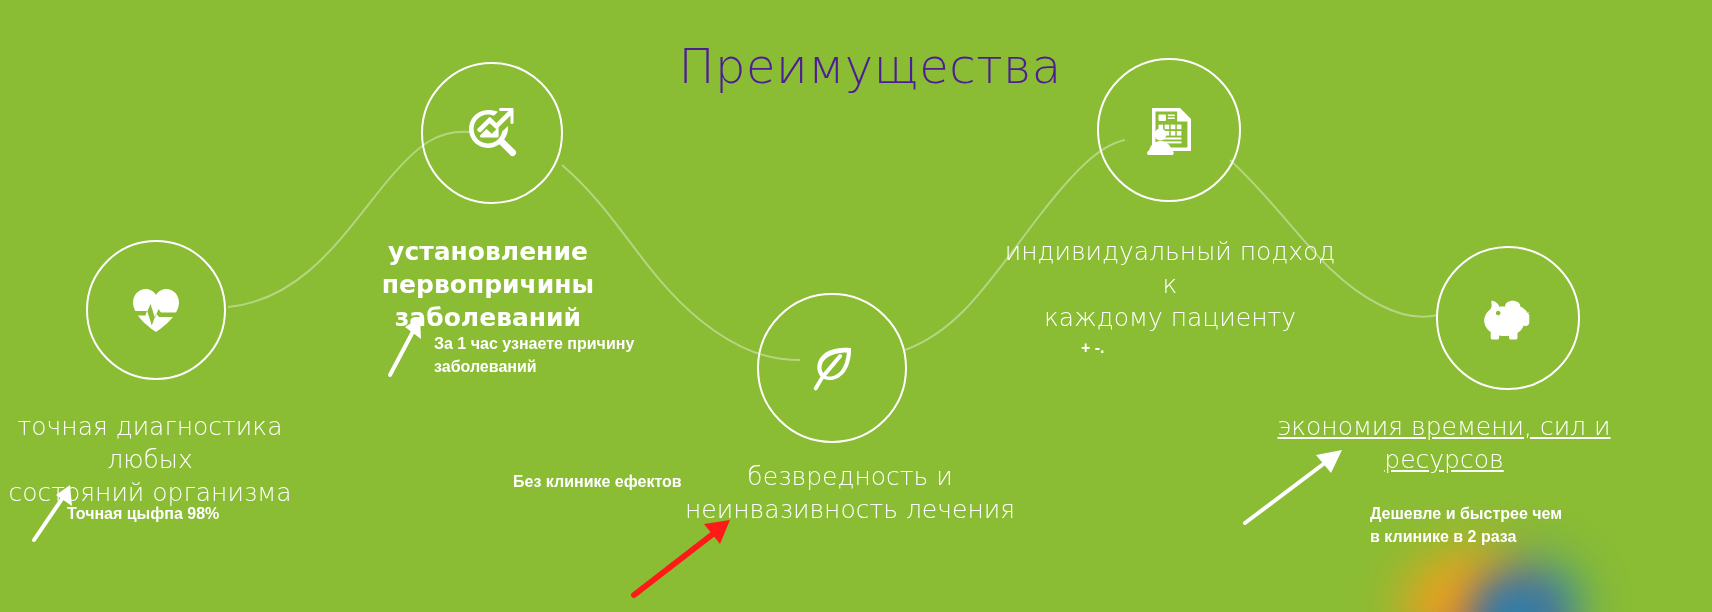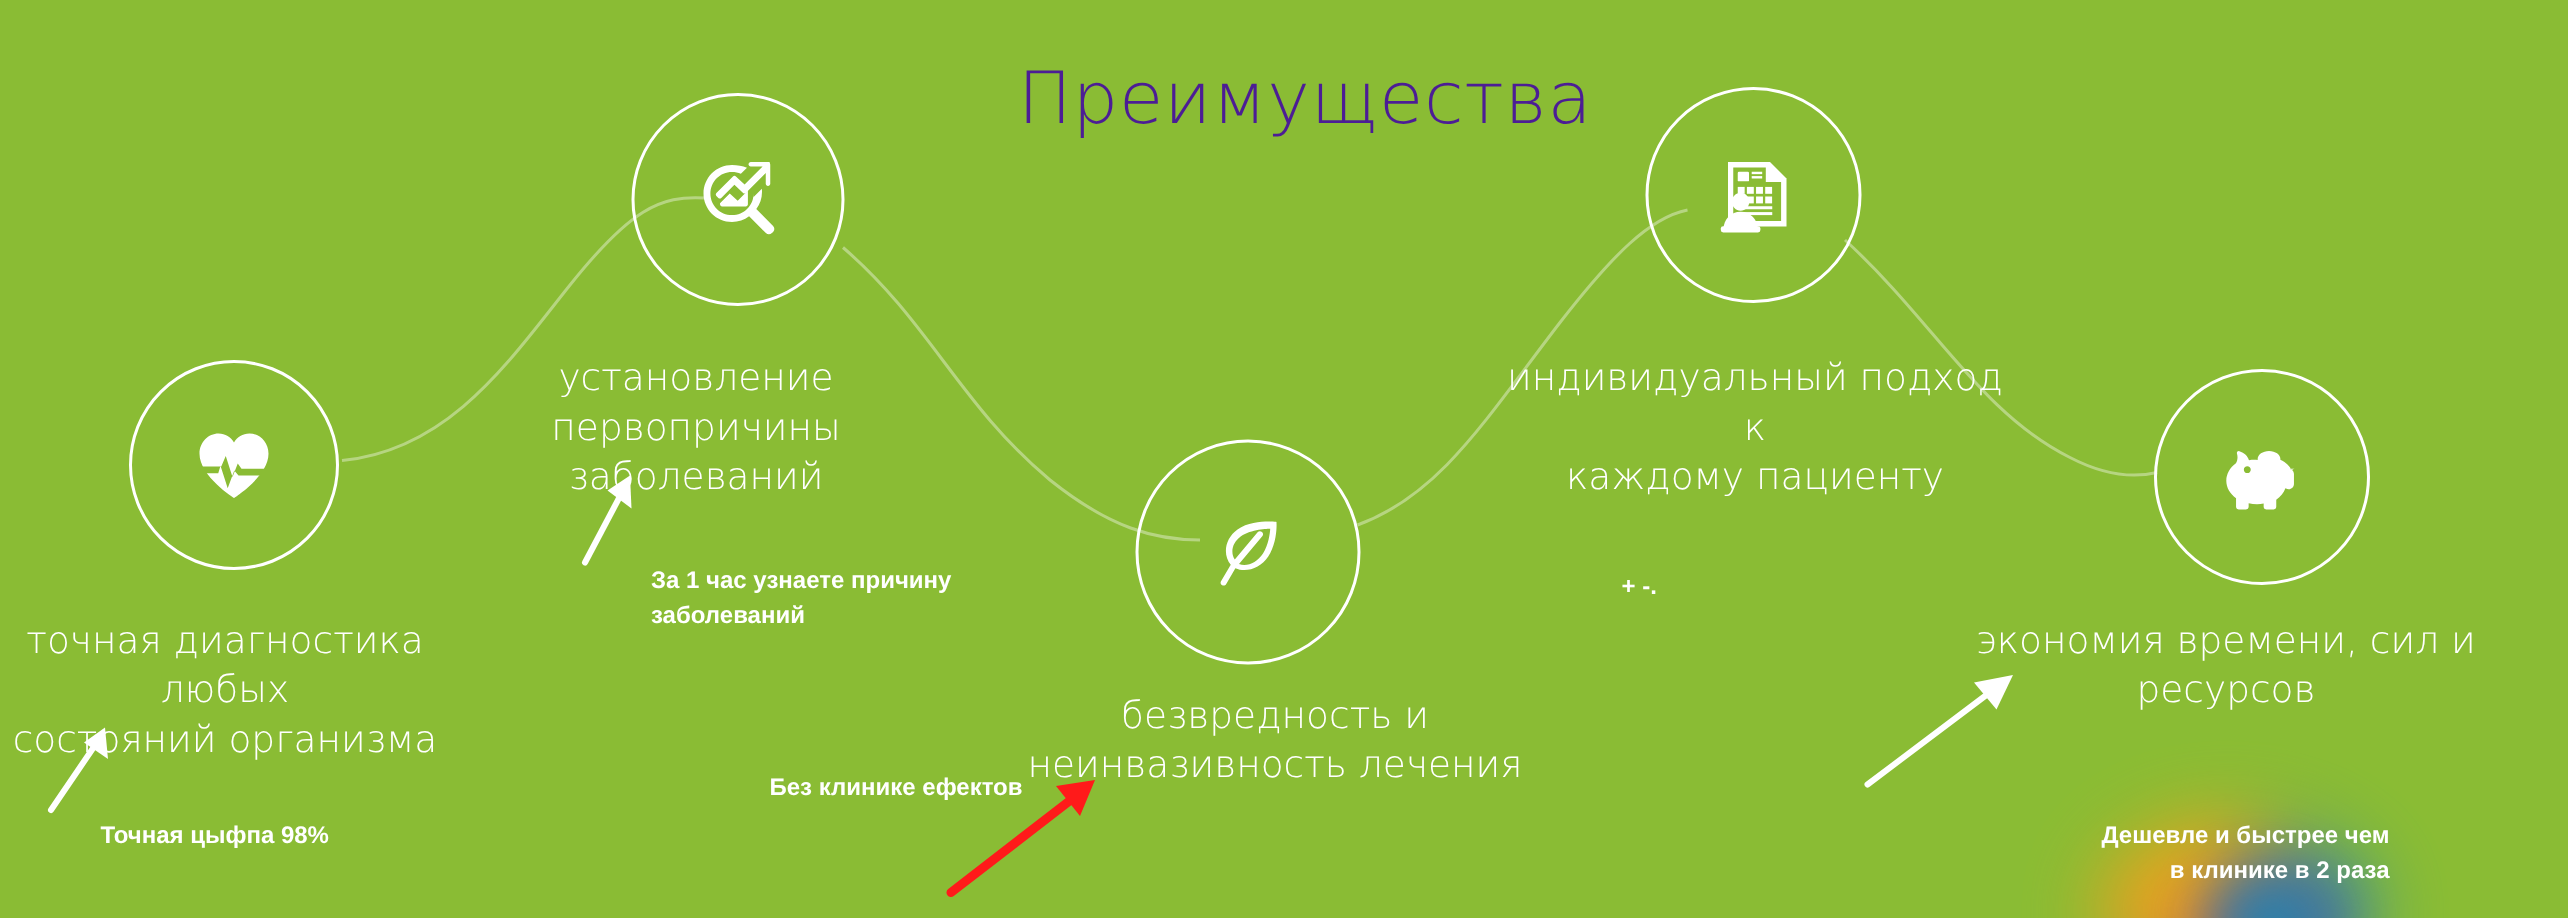--- a/index.html
+++ b/index.html
@@ -81,21 +81,20 @@
 
   
   .note{
     position:absolute;
     color:#ffffff;
     font-size:16px;
     font-weight:bold;
     line-height:1.45;
     font-family:"Liberation Sans",sans-serif;
     white-space:pre-line;
-    margin-top:44px;
   }
 
   
   svg.arrows{
     position:absolute;left:0;top:0;width:1712px;height:612px;
     pointer-events:none;
   }
 </style>
 </head>
 <body>
@@ -170,42 +169,42 @@
     <span>
       <svg width="52" height="44" viewBox="0 0 52 44" aria-hidden="true">
         <path fill="#ffffff" d="M48.5 16.5c-1 0-1.9.3-2.6.9-1.7-3-4.4-5.4-7.7-6.9 0-.1.1-.3.1-.4 0-3-3.4-5.4-7.6-5.4-4.2 0-7.6 2.4-7.6 5.4 0 .2 0 .4.1.6-.8-.1-1.6-.2-2.4-.2-1.2 0-2.4.1-3.5.3-.7-2.6-3-5-6.4-6-1-.3-1.9.6-1.6 1.6.7 2.3.4 4.7-.7 6.5-3.9 2.9-6.4 7-6.4 11.6 0 4.6 2.5 8.7 6.5 11.6v5.7c0 1 .8 1.8 1.8 1.8h4.8c1 0 1.8-.8 1.8-1.8v-2.3c1.8.4 3.7.6 5.6.6 1.5 0 3-.1 4.4-.4v2.1c0 1 .8 1.8 1.8 1.8h4.8c1 0 1.8-.8 1.8-1.8v-4.7c2.9-1.9 5.1-4.5 6.1-7.6.6.4 1.4.6 2.2.6 1.9 0 3.5-1.6 3.5-3.5v-6.6c0-1.9-1.6-3.5-3.5-3.5zM16.2 19.4c-1.3 0-2.3-1-2.3-2.3s1-2.3 2.3-2.3 2.3 1 2.3 2.3-1 2.3-2.3 2.3z"></path>
       </svg>
     </span>
   </div>
 
   <div class="caption" style="left: -20px; top: 410px; width: 340px; white-space: pre-line;">точная диагностика любых
 состояний организма</div>
 
-  <div class="caption" style="left: 284px; top: 235px; width: 360px; white-space: pre-line;">установление
+  <div class="caption" style="left: 308px; top: 235px; width: 360px; white-space: pre-line; font-weight: bold;">установление
 первопричины заболеваний</div>
 
   <div class="caption" style="left: 1000px; top: 235px; width: 340px; white-space: pre-line;">индивидуальный подход к
 каждому пациенту</div>
 
   <div class="caption" style="left: 680px; top: 460px; width: 340px; white-space: pre-line;">безвредность и
 неинвазивность лечения</div>
 
-  <div class="caption" style="left: 1304px; top: 410px; width: 360px; white-space: pre-line;">экономия времени, сил и
+  <div class="caption" style="left: 1264px; top: 410px; width: 360px; white-space: pre-line; text-decoration: underline;">экономия времени, сил и
 ресурсов</div>
 
   <div class="note" style="left: 67px; top: 502px; width: 250px; white-space: pre-line;">Точная цыфпа 98%</div>
 
   <div class="note" style="left: 434px; top: 332px; width: 250px; white-space: pre-line;">За 1 час узнаете причину
 заболеваний</div>
 
   <div class="note" style="left: 513px; top: 470px; width: 250px; white-space: pre-line;">Без клинике ефектов</div>
 
   <div class="note" style="left: 1081px; top: 336px; width: 120px; white-space: pre-line;">+ -.</div>
 
-  <div class="note" style="left: 1333px; top: 502px; width: 260px; white-space: pre-line; text-align: right;">Дешевле и быстрее чем
+  <div class="note" style="left: 1370px; top: 502px; width: 260px; white-space: pre-line;">Дешевле и быстрее чем
 в клинике в 2 раза</div>
 
   <svg class="arrows" viewBox="0 0 1712 612">
 
     <g>
       <line x1="34" y1="540" x2="68" y2="490" stroke="#ffffff" stroke-width="4" stroke-linecap="round"></line>
       <polygon points="70,485 72,506 56,495" fill="#ffffff"></polygon>
     </g>
 
     <g>

